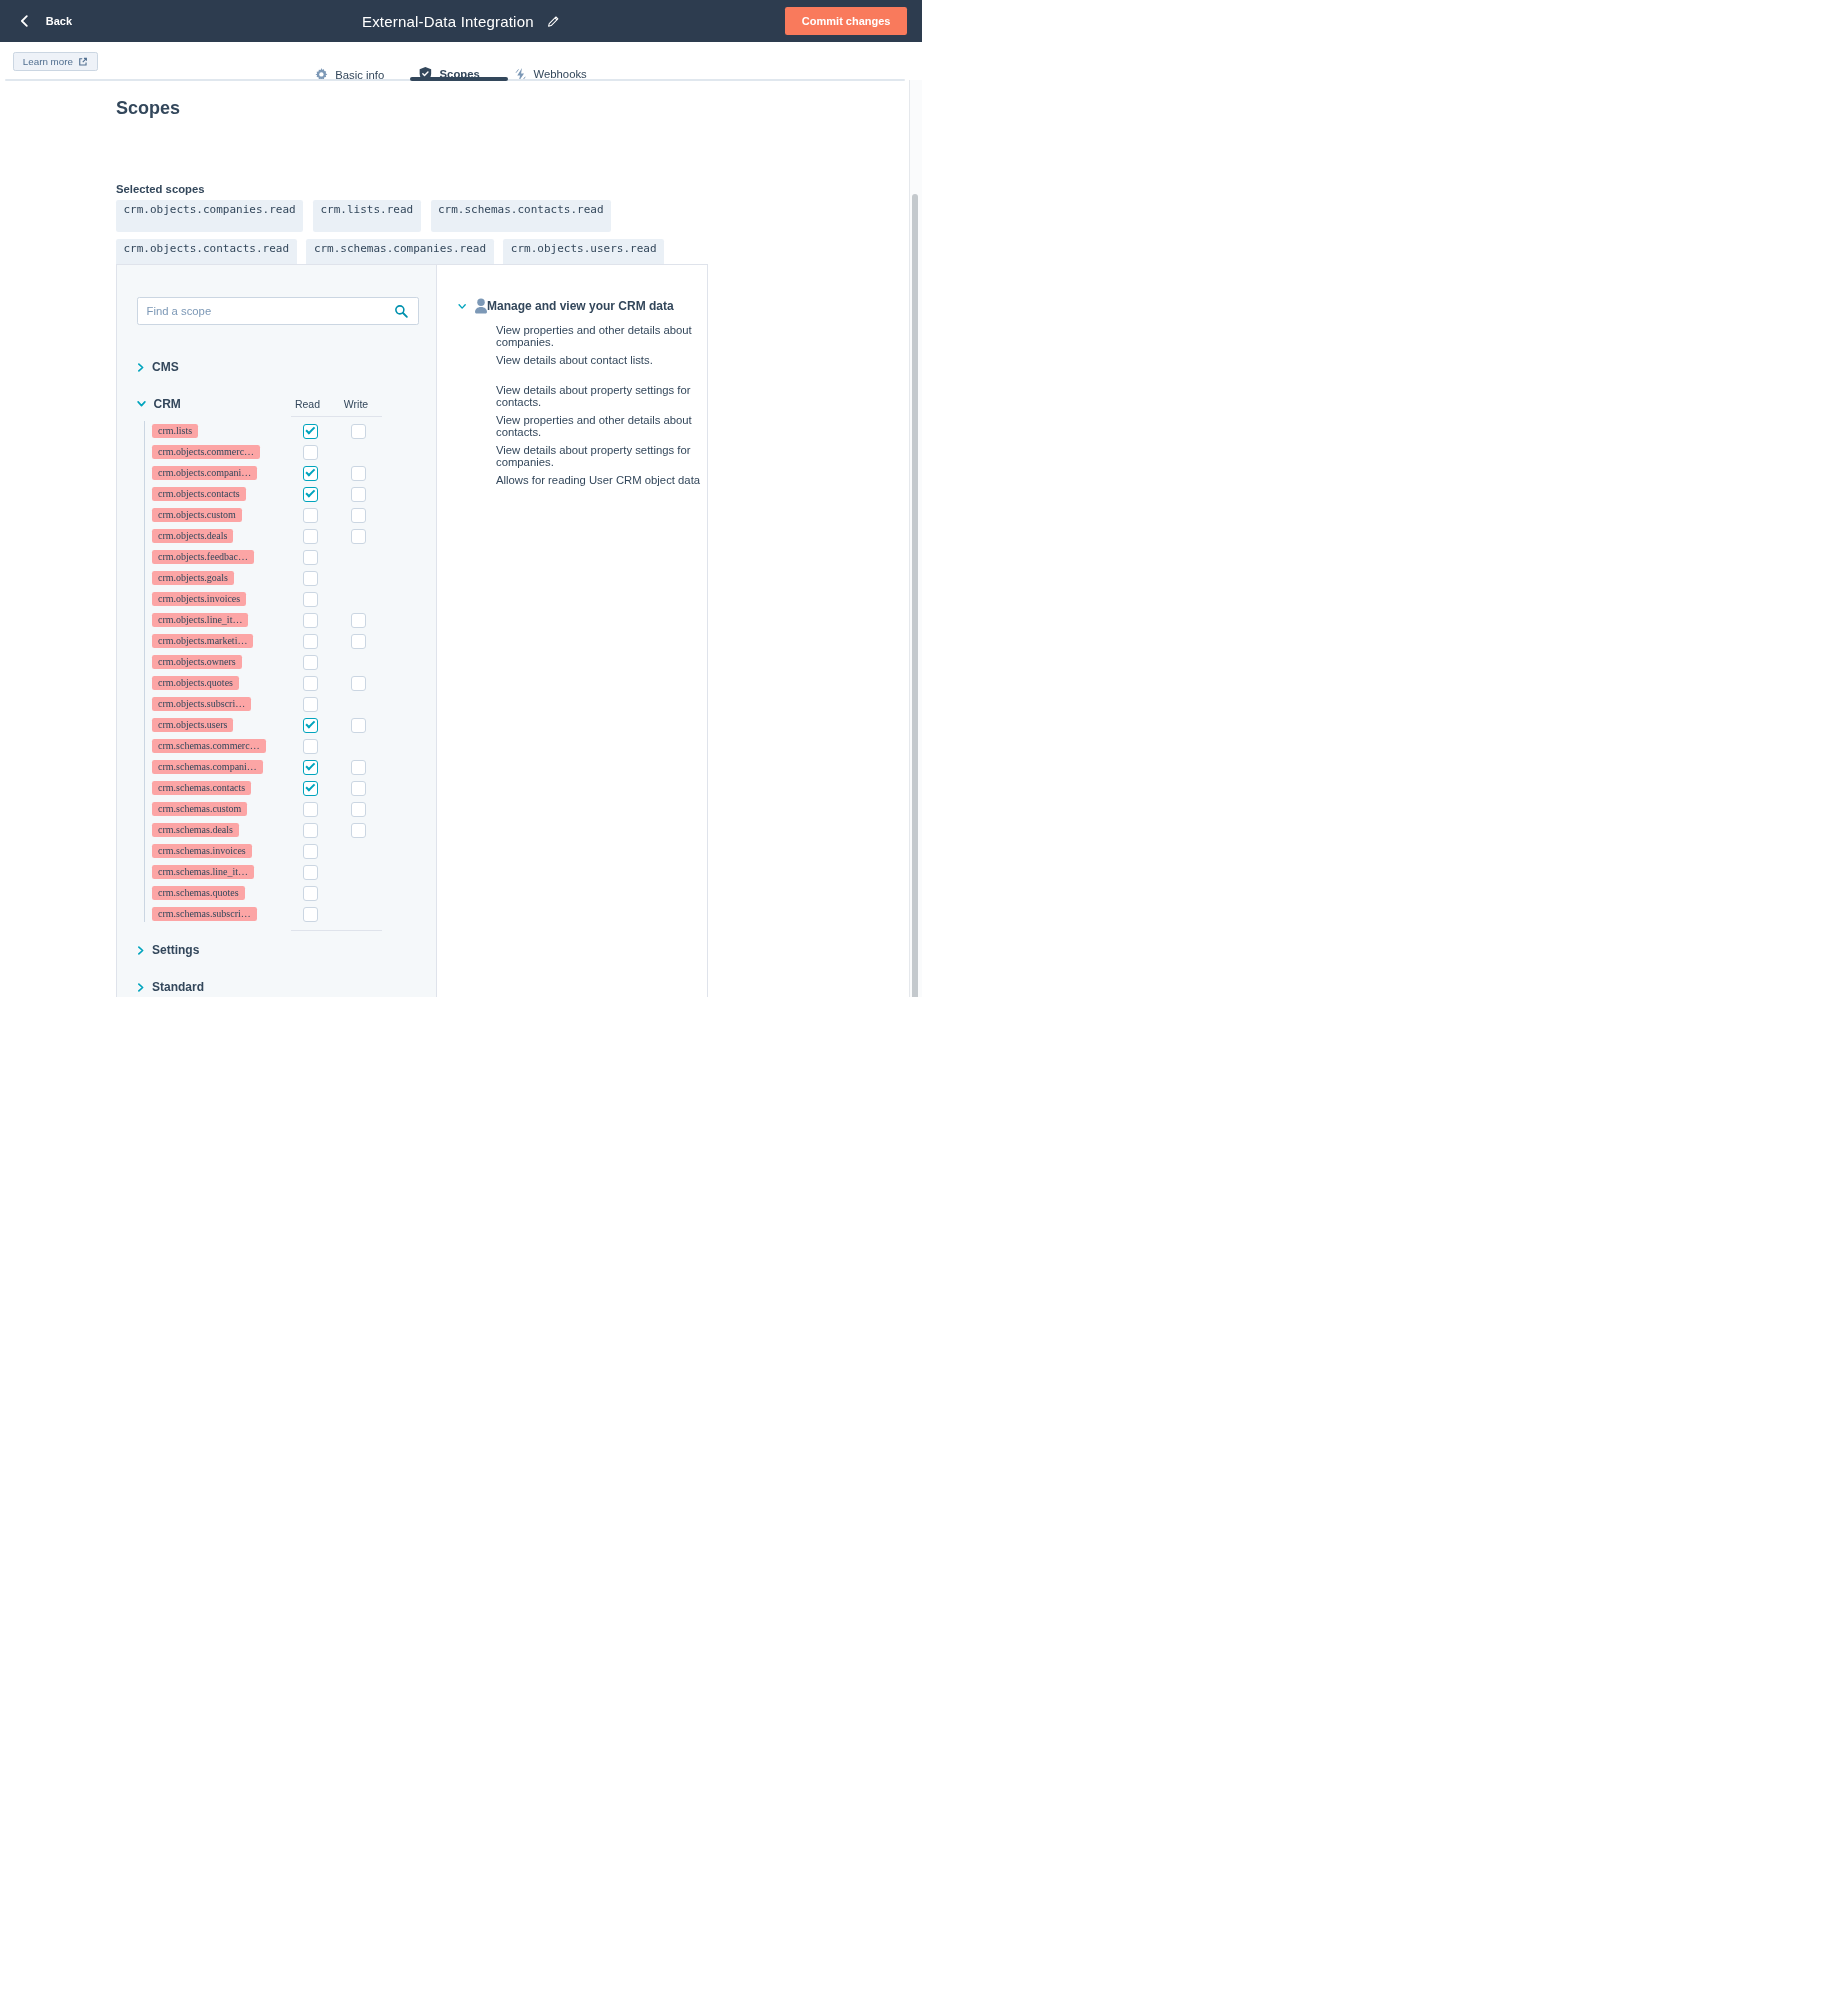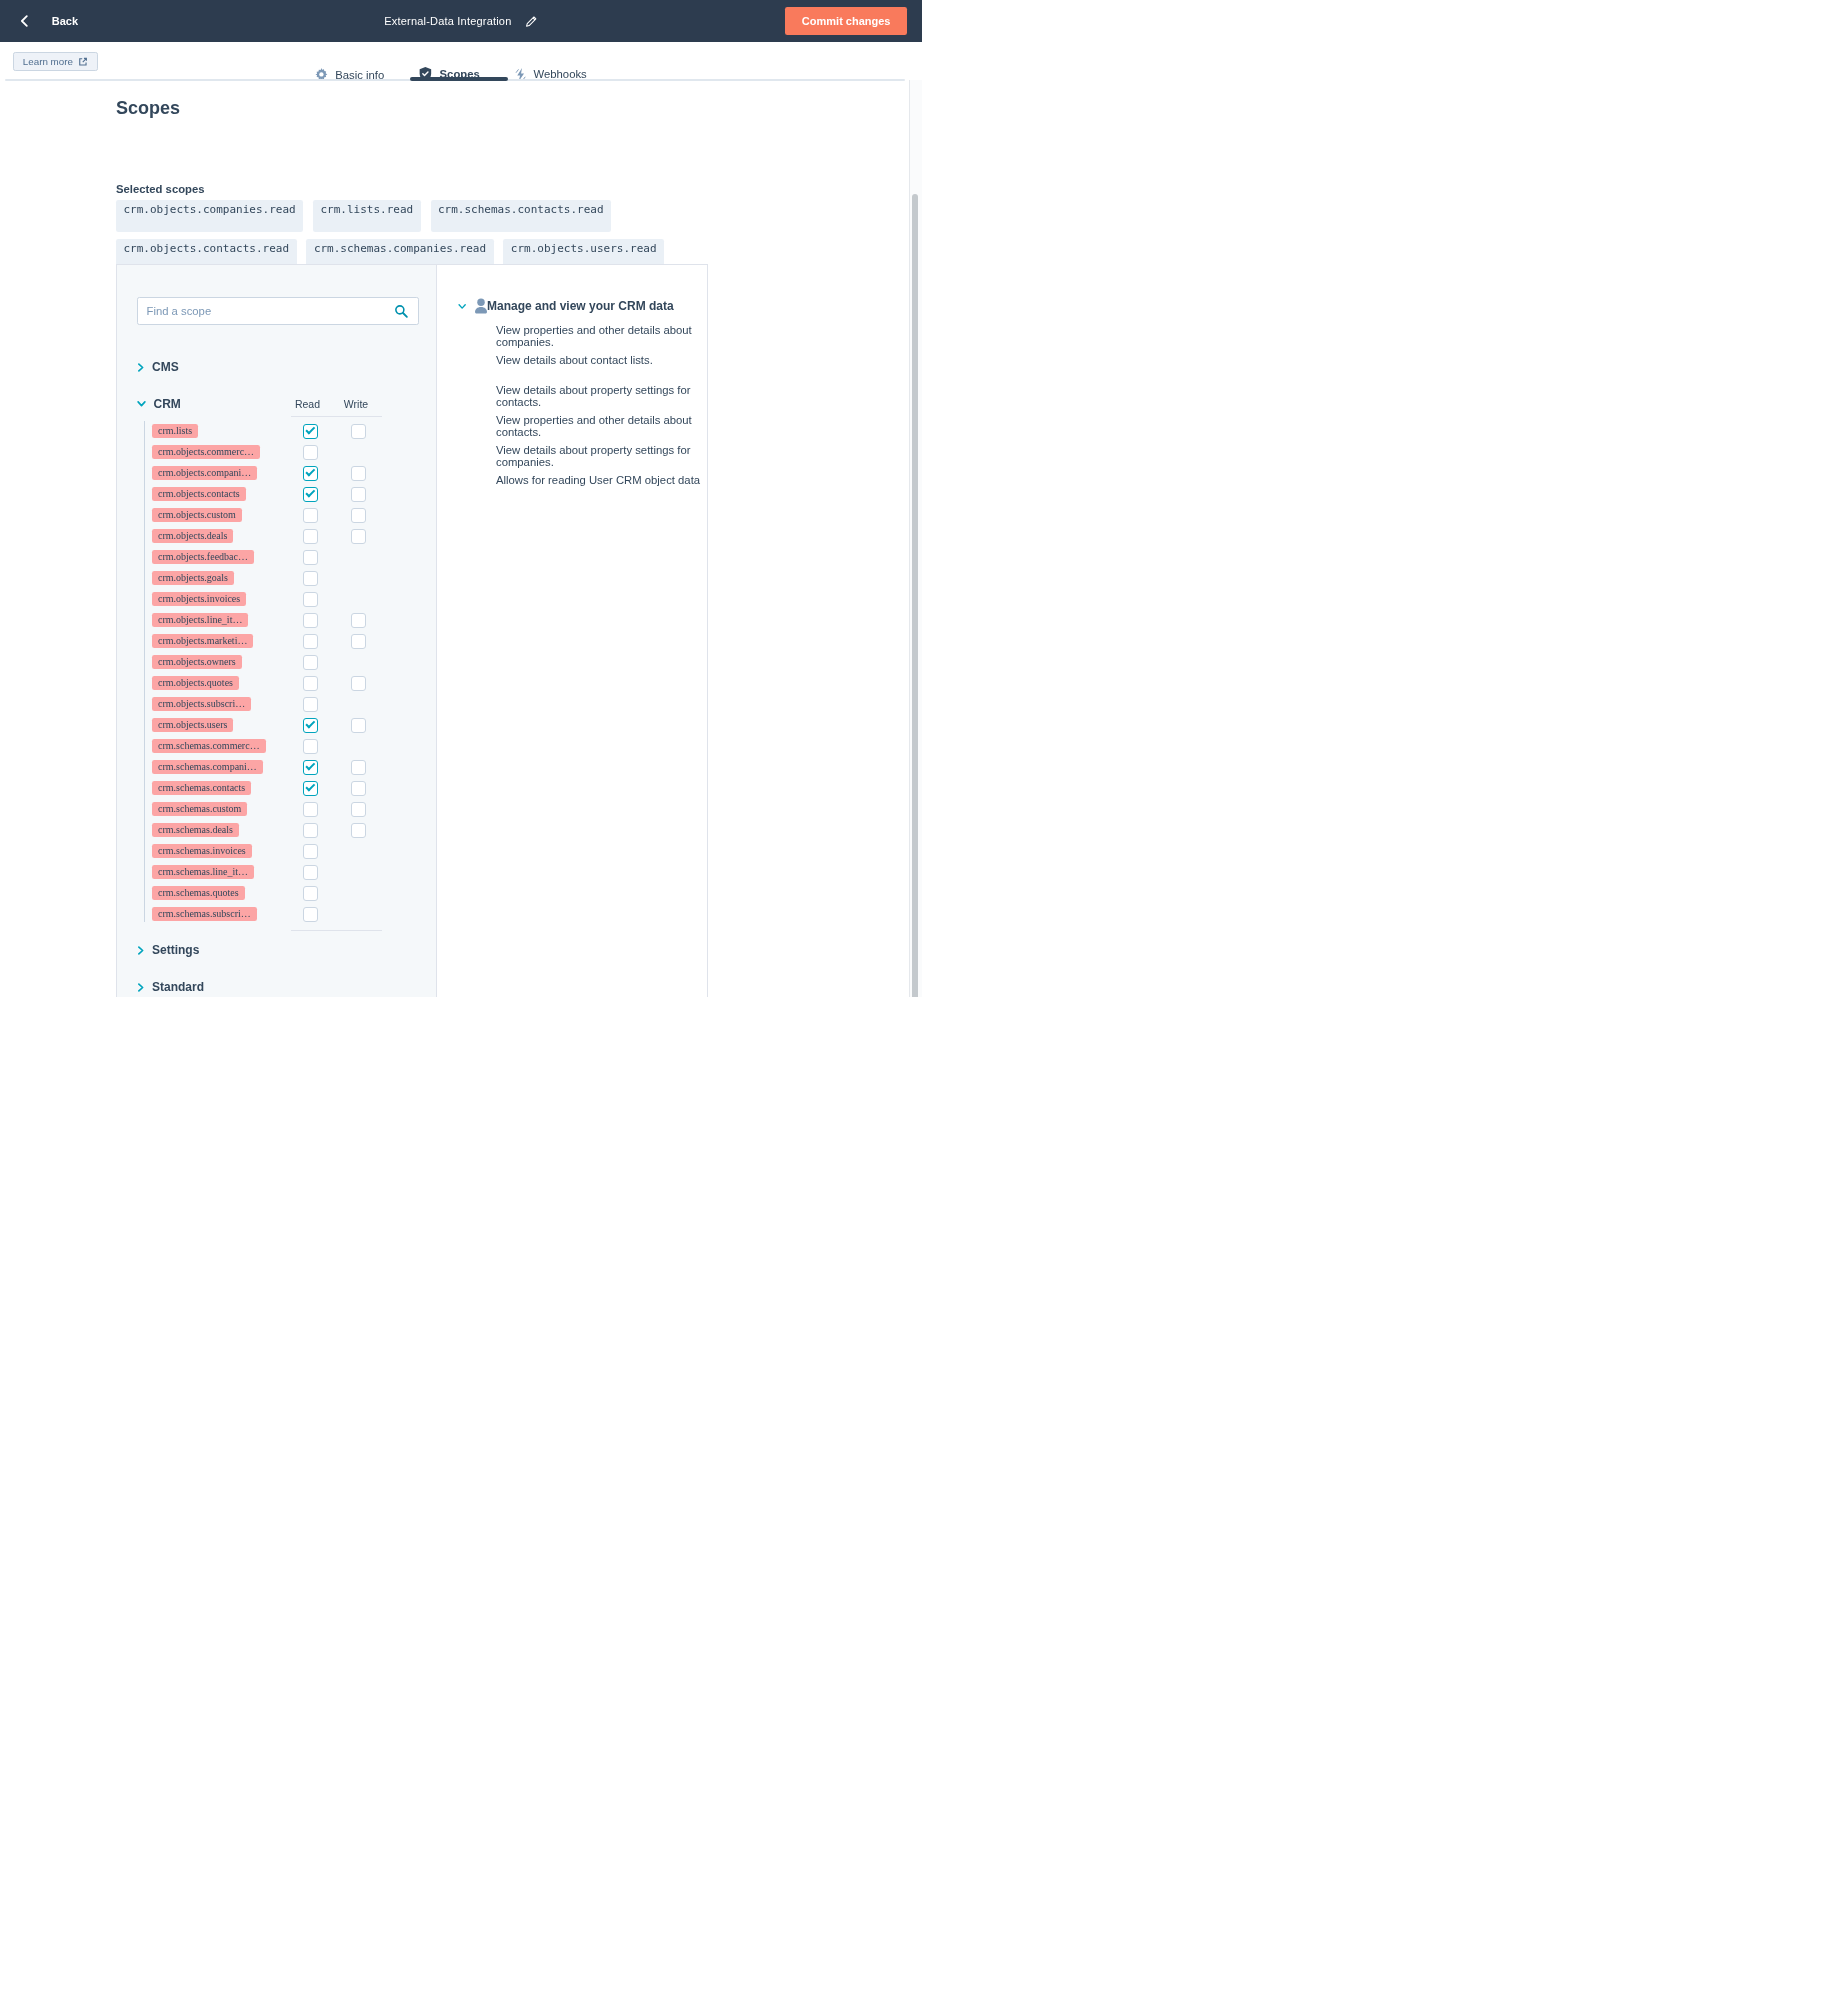--- a/index.html
+++ b/index.html
@@ -3,25 +3,25 @@
 <meta charset="utf-8">
 <style>
   * { margin:0; padding:0; box-sizing:border-box; }
   html,body { background:#ffffff; }
   body { font-family:"Liberation Sans", sans-serif; color:#33475b; }
   .page { position:relative; width:922px; height:997px; overflow:hidden; background:#fff; }
 
   
   .topbar { position:absolute; left:0; top:0; width:922px; height:42px; background:#2d3c4f;
             display:flex; align-items:center; }
-  .back { position:absolute; left:19.5px; top:0; height:42px; display:flex; align-items:center; gap:24px;
+  .back { position:absolute; left:19.5px; top:0; height:42px; display:flex; align-items:center; gap:18px;
           color:#fff; font-weight:bold; font-size:11px; cursor:pointer; }
   .titlewrap { position:absolute; left:0; right:0; top:0; height:42px; display:flex; align-items:center;
                justify-content:center; gap:13.5px; pointer-events:none; }
-  .apptitle { color:#fff; font-size:11px; font-weight:500; letter-spacing:0.2px; }
+  .apptitle { color:#fff; font-size:15px; font-weight:500; letter-spacing:0.2px; }
   .commit { position:absolute; right:15px; top:6.8px; height:28px; padding:0 16.5px; background:#f97a5c;
             color:#fff; font-weight:bold; font-size:11px; border:none; border-radius:2.3px;
             font-family:"Liberation Sans",sans-serif; cursor:pointer; }
 
   
   .tabbar { position:absolute; left:0; top:42px; width:922px; height:39px; background:#fff; }
   .learnmore { position:absolute; left:12.8px; top:9.8px; height:19.5px; padding:0 9px; background:#eef2f8;
                border:0.8px solid #cbd6e2; border-radius:2.3px; color:#516f90; font-size:9.8px;
                display:flex; align-items:center; gap:5.3px; font-family:"Liberation Sans",sans-serif; cursor:pointer; }
   .tabs { position:absolute; left:315px; top:0; height:39px; display:flex; align-items:flex-end; gap:35px; }

